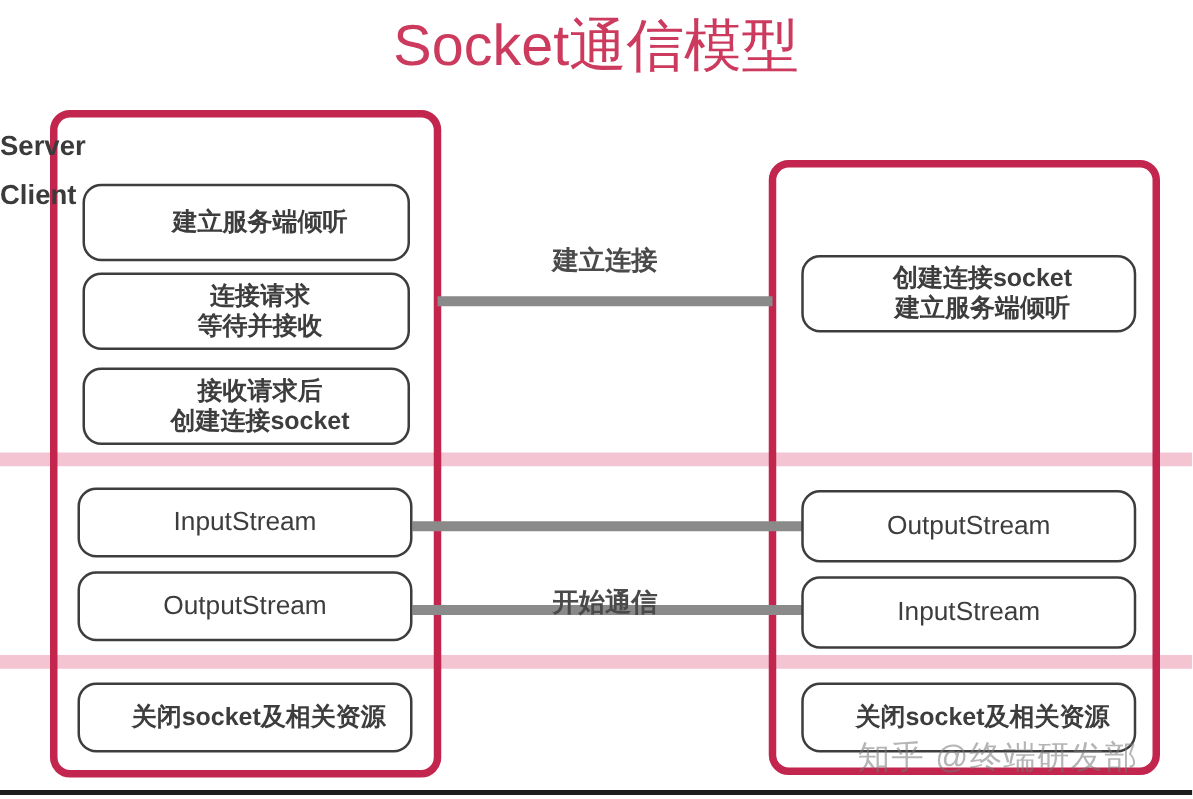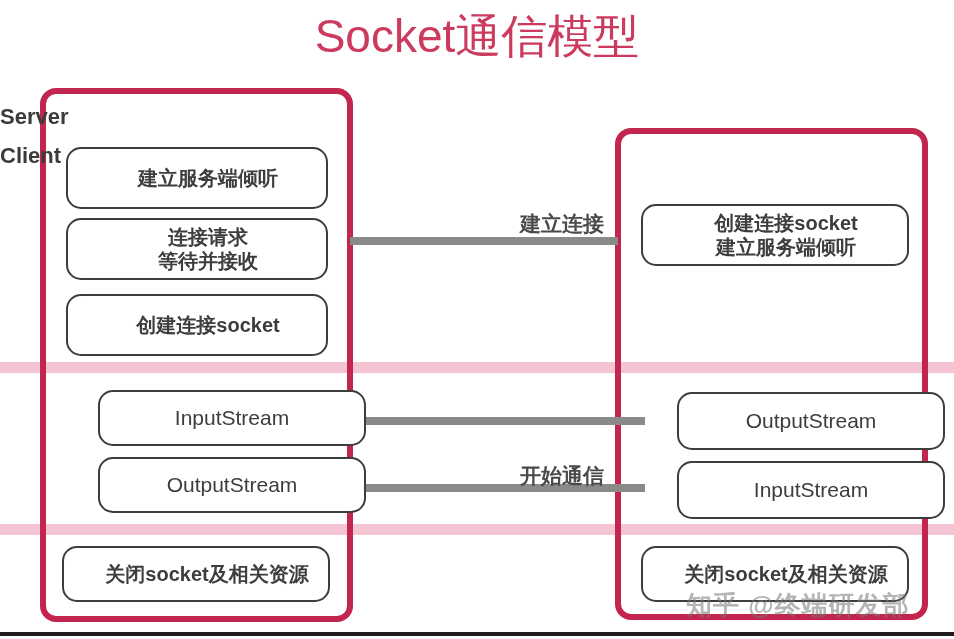--- a/index.html
+++ b/index.html
@@ -89,21 +89,21 @@
     color: #3d3d3d;
     display: flex;
     align-items: center;
     justify-content: center;
     text-align: center;
     line-height: 1.22;
     font-size: 20px;
     z-index: 14;
   }
   .step.cn    { font-size: 20px; font-weight: bold; padding-left: 22px; }
-  .step.latin { font-size: 21px; font-weight: normal; margin-left: 36px; }
+  .step.latin { font-size: 21px; font-weight: normal; }
   .step .line { display: block; }
 
   
   #s-step-1 { left: 66px;  top: 147px; width: 262px; height: 62px; }
   #s-step-2 { left: 66px;  top: 218px; width: 262px; height: 62px; }
   #s-step-3 { left: 66px;  top: 294px; width: 262px; height: 62px; }
   #s-step-4 { left: 62px;  top: 390px; width: 268px; height: 56px; }
   #s-step-5 { left: 62px;  top: 457px; width: 268px; height: 56px; }
   #s-step-6 { left: 62px;  top: 546px; width: 268px; height: 56px; }
 
@@ -121,42 +121,40 @@
     z-index: 11;
   }
   #conn-1 { left: 350px; top: 237px; width: 268px; }
   #conn-2 { left: 330px; top: 417px; width: 315px; }
   #conn-3 { left: 330px; top: 484px; width: 315px; }
 
   
   .mid-label {
     position: absolute;
     width: 240px;
-    text-align: right;
+    text-align: center;
     font-size: 21px;
     font-weight: bold;
     color: #4a4a4a;
     z-index: 11;
-    margin-top: 16px;
   }
   #mid-label-1 { left: 364px; top: 194px; }
-  #mid-label-2 { left: 364px; top: 446px; }
+  #mid-label-2 { left: 364px; top: 468px; }
   #mid-label-3 { left: 364px; top: 562px; }
 
   
   #watermark {
     position: absolute;
     left: 686px;
     top: 588px;
     font-size: 26px;
     color: rgba(120,120,120,0.55);
     letter-spacing: 1px;
     white-space: nowrap;
     z-index: 30;
-    font-weight: bold;
   }
 
   
   #bottom-rule {
     position: absolute;
     left: 0;
     top: 632px;
     width: 954px;
     height: 4px;
     background: #1d1d1d;
@@ -192,20 +190,21 @@
     </div>
   </div>
   <div class="step cn" id="s-step-2">
     <div>
       <span class="line">连接请求</span>
       <span class="line">等待并接收</span>
     </div>
   </div>
   <div class="step cn" id="s-step-3">
     <div>
+      <span class="line">接收请求后</span>
       <span class="line">创建连接socket</span>
     </div>
   </div>
   <div class="step latin" id="s-step-4">
     <span class="line">InputStream</span>
   </div>
   <div class="step latin" id="s-step-5">
     <span class="line">OutputStream</span>
   </div>
   <div class="step cn" id="s-step-6">

